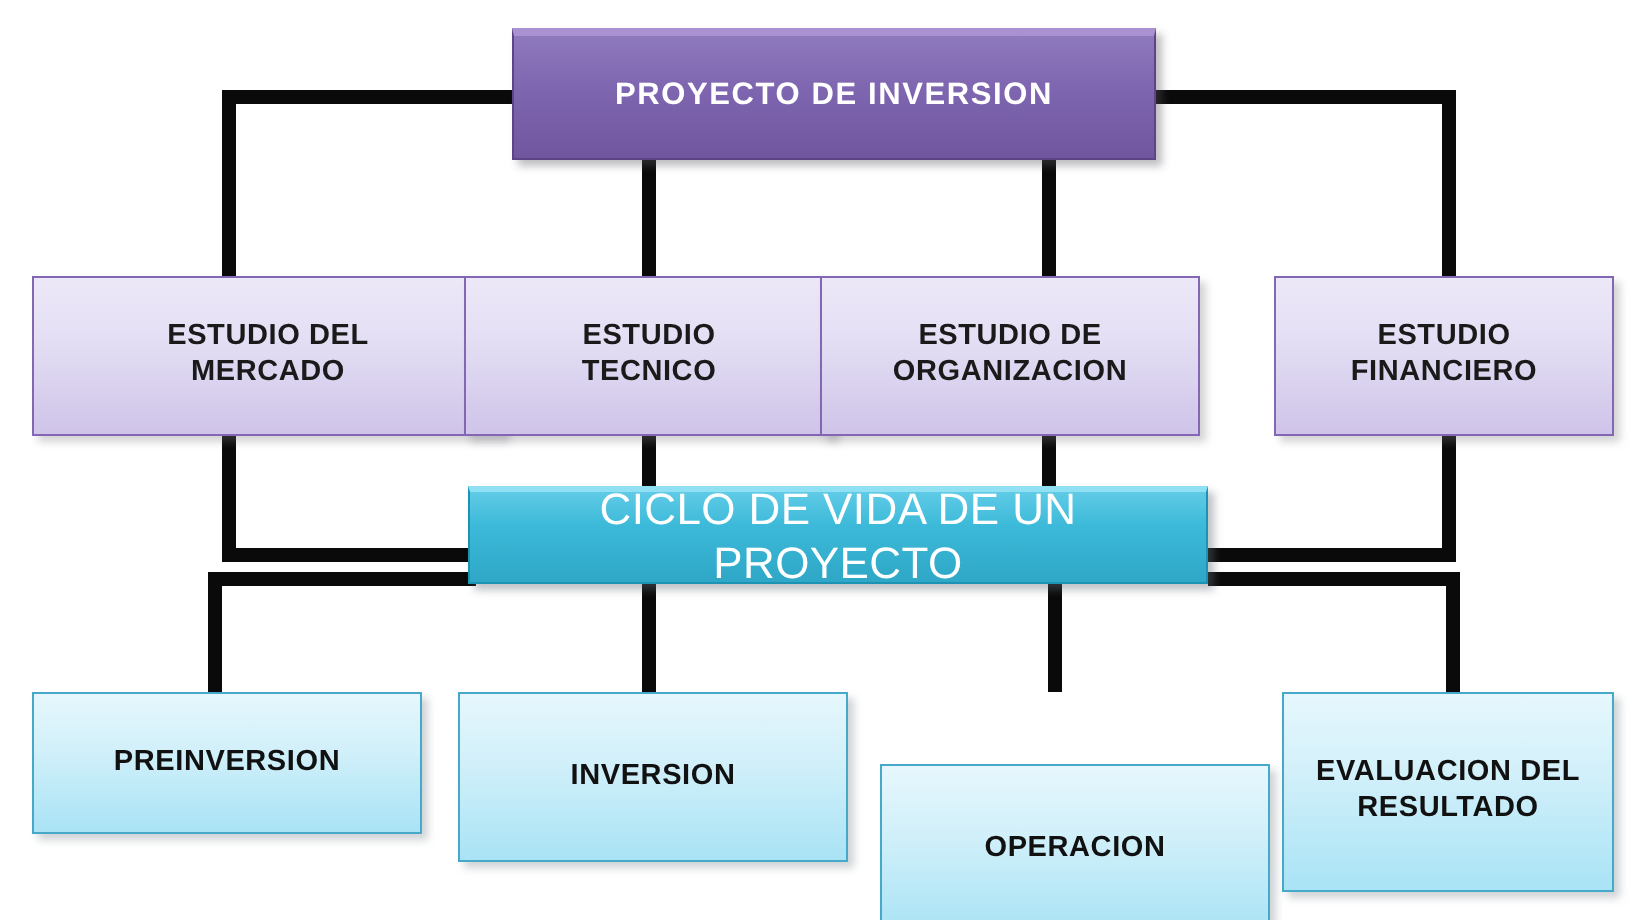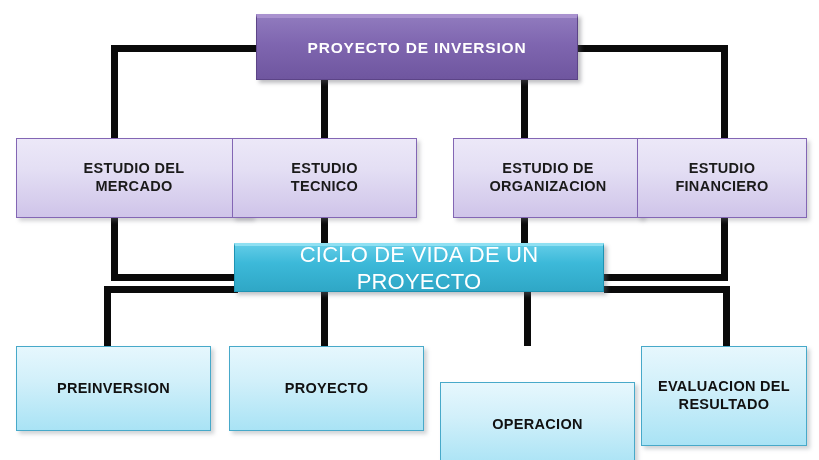--- a/index.html
+++ b/index.html
@@ -131,40 +131,40 @@
   <div class="node node-study" style="left:16px; top:138px; width:236px; height:80px;">
     <span class="label">ESTUDIO DEL
 MERCADO</span>
   </div>
 
   <div class="node node-study" style="left:232px; top:138px; width:185px; height:80px;">
     <span class="label">ESTUDIO
 TECNICO</span>
   </div>
 
-  <div class="node node-study" style="left:453px; top:138px; width:190px; height:80px;">
+  <div class="node node-study" style="left:410px; top:138px; width:190px; height:80px;">
     <span class="label">ESTUDIO DE
 ORGANIZACION</span>
   </div>
 
   <div class="node node-study" style="left:637px; top:138px; width:170px; height:80px;">
     <span class="label">ESTUDIO
 FINANCIERO</span>
   </div>
 
   <div class="node node-cycle" style="left:234px; top:243px; width:370px; height:49px;">
     <span class="label">CICLO DE VIDA DE UN PROYECTO</span>
   </div>
 
-  <div class="node node-phase" style="left:16px; top:346px; width:195px; height:85px;">
+  <div class="node node-phase" style="left:16px; top:346px; width:195px; height:71px;">
     <span class="label">PREINVERSION</span>
   </div>
 
   <div class="node node-phase" style="left:229px; top:346px; width:195px; height:85px;">
-    <span class="label">PROYECTO</span>
+    <span class="label">INVERSION</span>
   </div>
 
   <div class="node node-phase" style="left:440px; top:346px; width:195px; height:85px;margin-top:36px;">
     <span class="label">OPERACION</span>
   </div>
 
   <div class="node node-phase" style="left:641px; top:346px; width:166px; height:100px;">
     <span class="label">EVALUACION DEL
 RESULTADO</span>
   </div>

